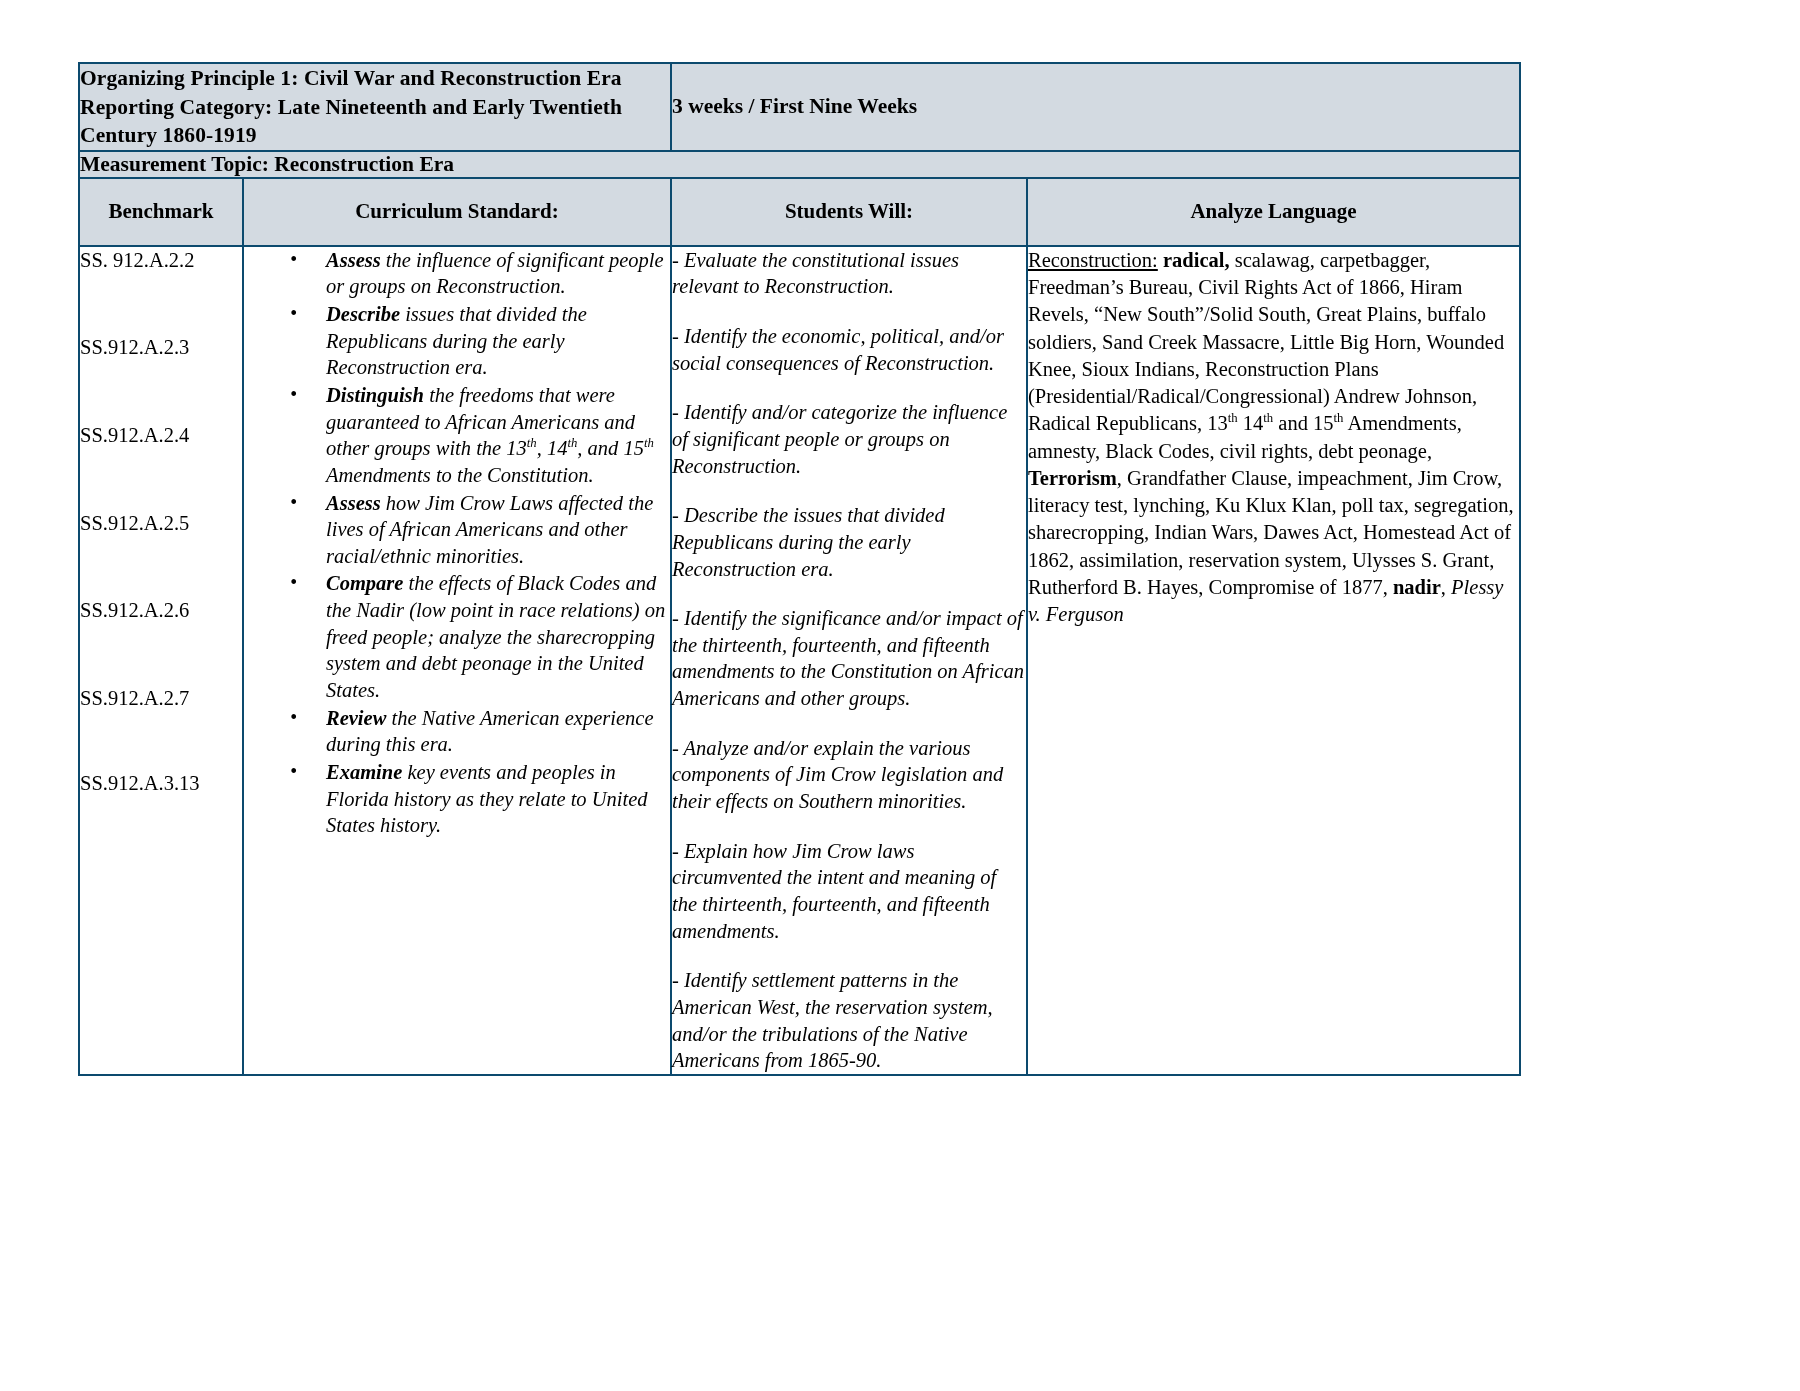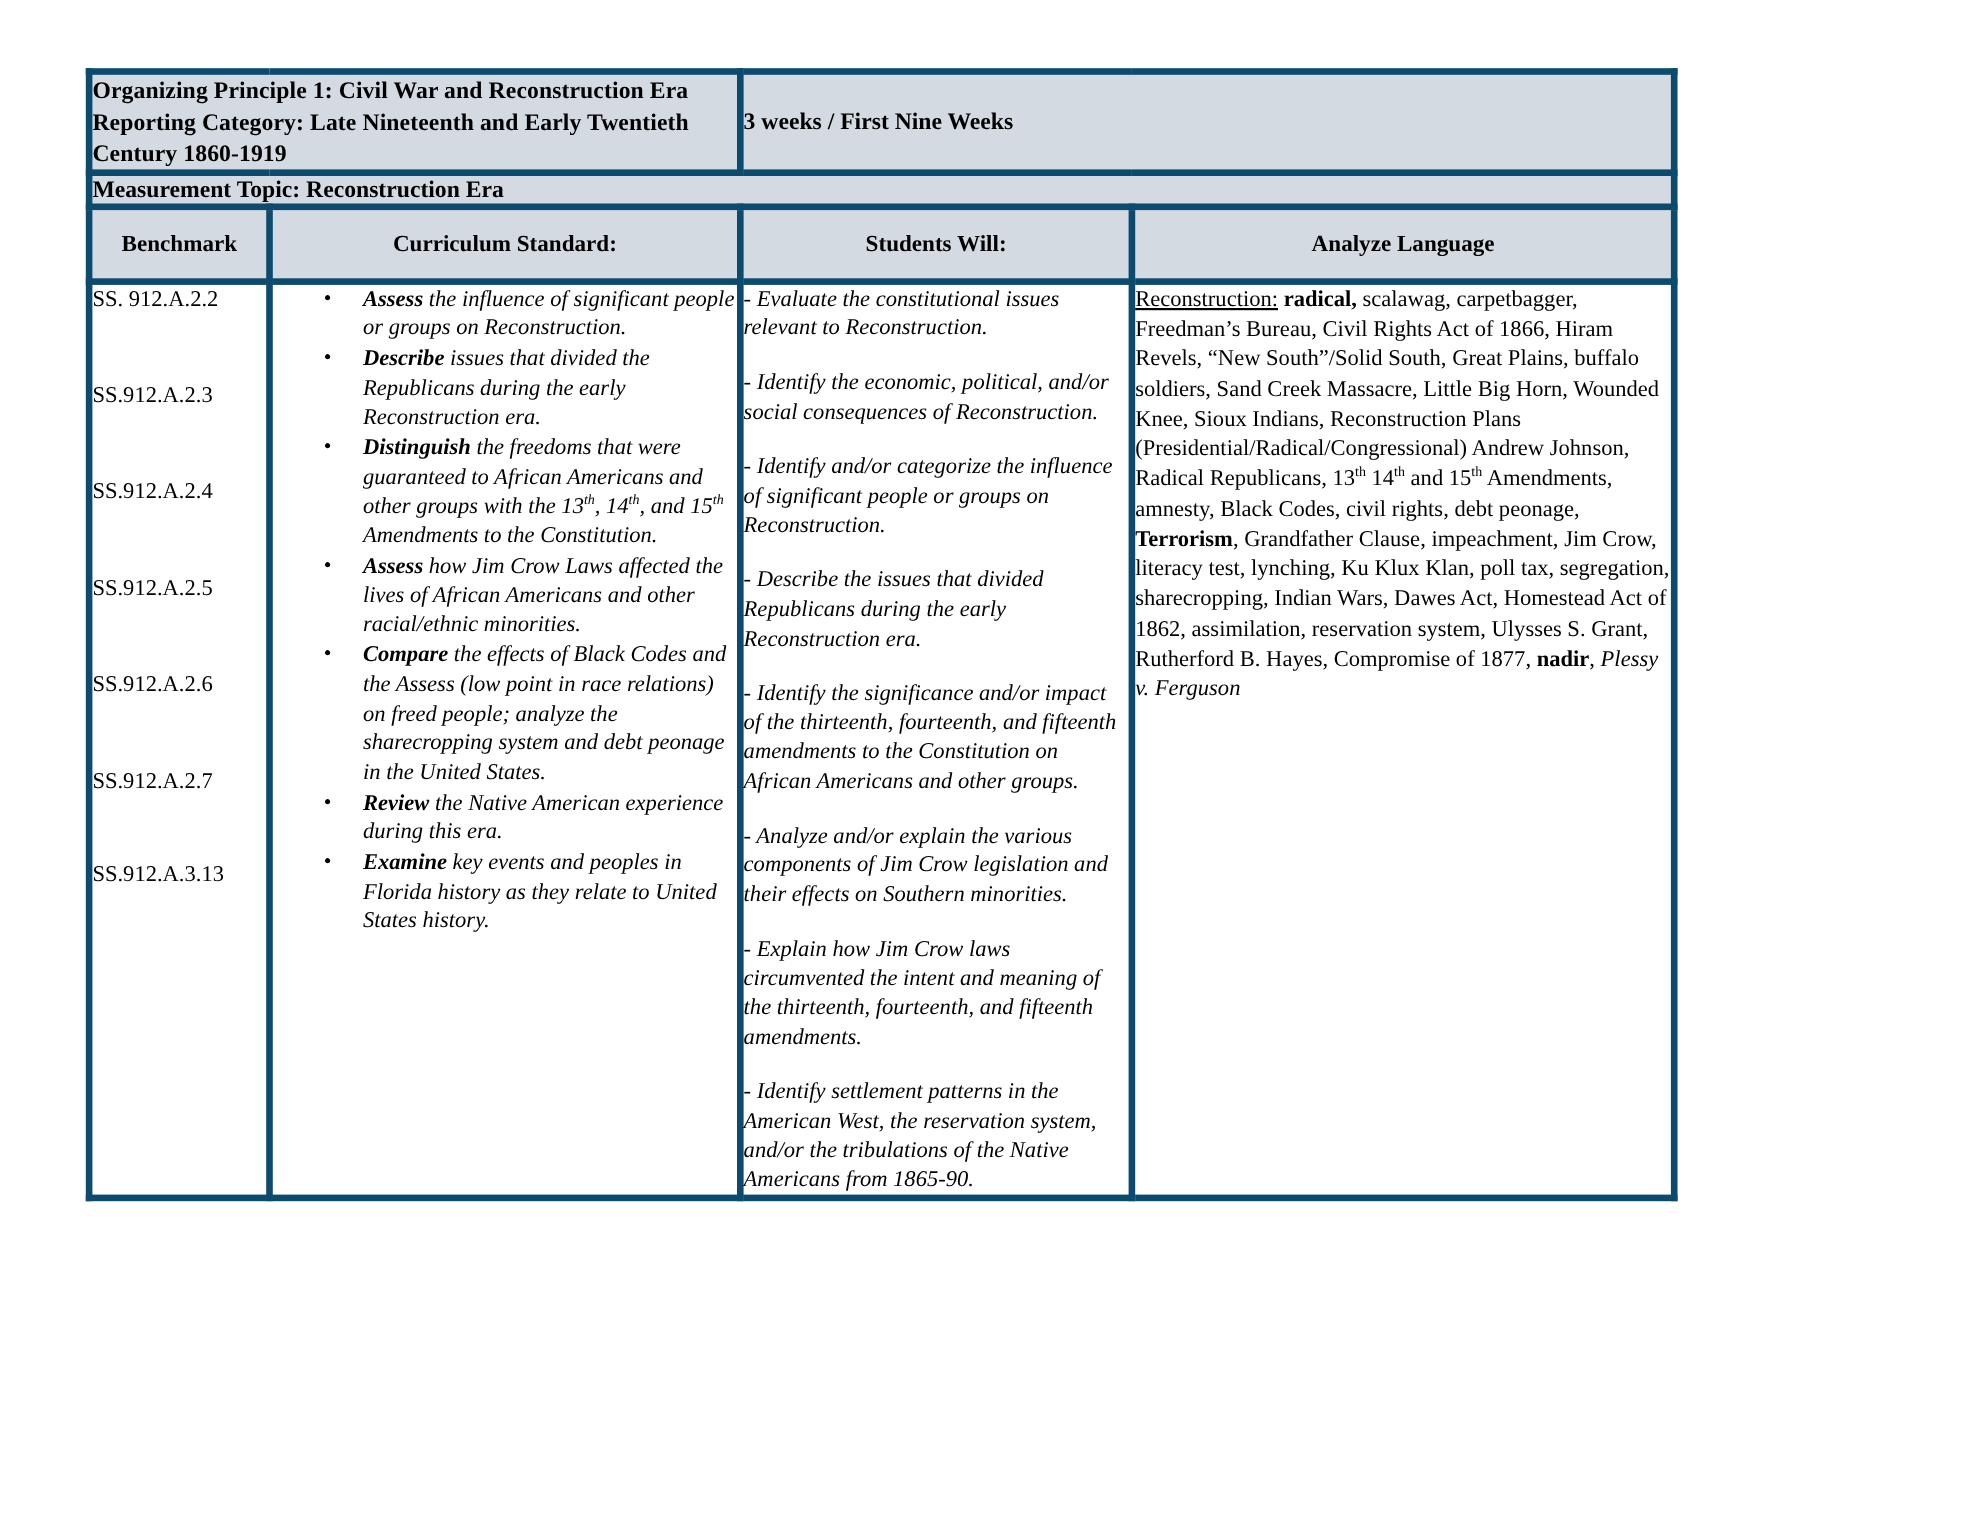--- a/index.html
+++ b/index.html
@@ -22,21 +22,21 @@
     height: 1391px;
     padding: 62px 0 0 78px;
   }
   table.curriculum {
     border-collapse: collapse;
     table-layout: fixed;
     width: 1441px;
     border: 2px solid #000;
   }
   table.curriculum td {
-    border: 6px solid #0c4a6e;
+    border: 2px solid #0c4a6e;
     vertical-align: top;
     padding: 0;
   }
   
   .shaded { background: #d3dae1; }
   .banner-title {
     padding: 11px 12px 14px 12px;
     font-weight: bold;
     font-size: 21.5px;
     line-height: 1.33;
@@ -166,21 +166,21 @@
               <li>SS.912.A.2.7</li>
               <li>SS.912.A.3.13</li>
             </ul>
         </td>
         <td class="cell-body">
           <ul class="std-list" id="std-list">
               <li><span class="lead">Assess</span><span> the influence of significant people or groups on Reconstruction.</span></li>
               <li><span class="lead">Describe</span><span> issues that divided the Republicans during the early Reconstruction era.</span></li>
               <li><span class="lead">Distinguish</span><span> the freedoms that were guaranteed to African Americans and other groups with the 13<sup>th</sup>, 14<sup>th</sup>, and 15<sup>th</sup> Amendments to the Constitution.</span></li>
               <li><span class="lead">Assess</span><span> how Jim Crow Laws affected the lives of African Americans and other racial/ethnic minorities.</span></li>
-              <li><span class="lead">Compare</span><span> the effects of Black Codes and the Assess (low point in race relations) on freed people; analyze the sharecropping system and debt peonage in the United States.</span></li>
+              <li><span class="lead">Compare</span><span> the effects of Black Codes and the Nadir (low point in race relations) on freed people; analyze the sharecropping system and debt peonage in the United States.</span></li>
               <li><span class="lead">Review</span><span> the Native American experience during this era.</span></li>
               <li><span class="lead">Examine</span><span> key events and peoples in Florida history as they relate to United States history.</span></li>
             </ul>
         </td>
         <td class="cell-body">
           <ul class="sw-list" id="sw-list">
               <li>- Evaluate the constitutional issues relevant to Reconstruction.</li>
               <li>- Identify the economic, political, and/or social consequences of Reconstruction.</li>
               <li>- Identify and/or categorize the influence of significant people or groups on Reconstruction.</li>
               <li>- Describe the issues that divided Republicans during the early Reconstruction era.</li>

